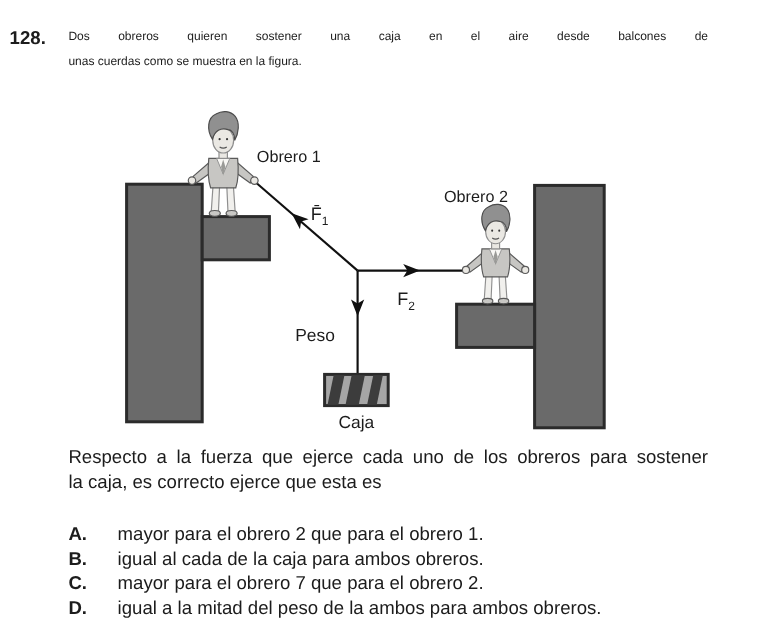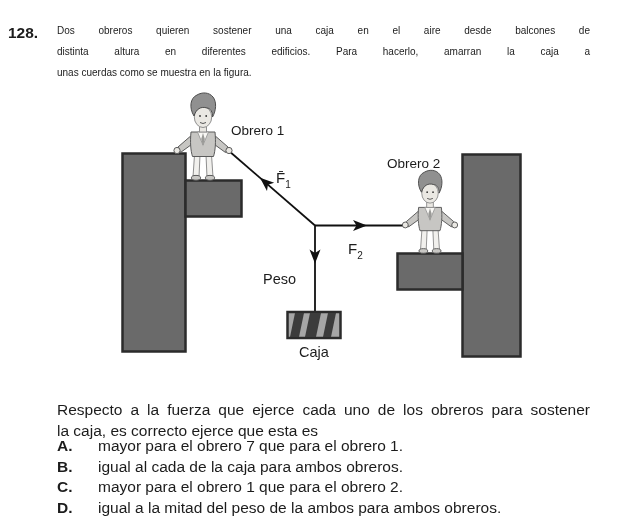--- a/index.html
+++ b/index.html
@@ -4,22 +4,22 @@
 <style>
   html,body { margin:0; padding:0; background:#ffffff; }
   .page {
     position:relative; width:620px; height:531px; background:#ffffff;
     font-family:"Liberation Sans", sans-serif; color:#1c1c1c; overflow:hidden;
   }
   .qnum { position:absolute; left:8px; top:24px; font-weight:bold; font-size:15.5px; }
   .qtext { position:absolute; left:57px; top:20px; width:533px; font-size:10px; line-height:21px; }
   .line { white-space:normal; }
   .line.just { text-align:justify; text-align-last:justify; }
-  .figure { position:absolute; left:104px; top:86px; width:430px; height:285px; }
-  .prompt { position:absolute; left:57px; top:399px; width:533px; font-size:15.5px; line-height:21px; }
+  .figure { position:absolute; left:87px; top:86px; width:430px; height:285px; }
+  .prompt { position:absolute; left:57px; top:371px; width:533px; font-size:15.5px; line-height:21px; }
   .options { position:absolute; left:57px; top:436px; font-size:15.5px; }
   .opt { display:flex; line-height:20.7px; }
   .opt .letter { width:41px; font-weight:bold; flex:0 0 41px; }
 
   
   .bld { stroke:#2b2b2b; stroke-width:2.5; }
   .rope-line { fill:none; stroke-width:1.8; }
   .figlabel { fill:#1c1c1c; }
   .jacket { fill:#c7c6c3; stroke:#5a5a5a; stroke-width:1; }
   .pants  { fill:#f1f0ed; stroke:#8f8f8f; stroke-width:1; }
@@ -34,21 +34,20 @@
 </style>
 </head>
 <body>
 
 <div class="page">
 
   <div class="qnum">128.</div>
 
   <div class="qtext">
     <div class="line just">Dos obreros quieren sostener una caja en el aire desde balcones de</div>
-    <div class="line just">distinta altura en diferentes edificios. Para hacerlo, amarran la caja a</div>
     <div class="line">unas cuerdas como se muestra en la figura.</div>
   </div>
 
   <div class="figure">
     <svg width="430" height="285" viewBox="105 86 430 285" xmlns="http://www.w3.org/2000/svg" font-family="Liberation Sans, sans-serif">
 
       <defs>
         <g id="worker-proto">
           <path class="pants" d="M-8.5,-25 L-3,-25 L-4,-3 L-10,-3 Z"></path>
           <path class="pants" d="M3,-25 L8.5,-25 L10,-3 L4,-3 Z"></path>
@@ -112,29 +111,29 @@
   </div>
 
   <div class="prompt">
     <div class="line just">Respecto a la fuerza que ejerce cada uno de los obreros para sostener</div>
     <div class="line">la caja, es correcto ejerce que esta es</div>
   </div>
 
   <div class="options">
     <div class="opt">
       <span class="letter">A.</span>
-      <span class="text">mayor para el obrero 7 que para el obrero 1.</span>
+      <span class="text">mayor para el obrero 2 que para el obrero 1.</span>
     </div>
     <div class="opt">
       <span class="letter">B.</span>
       <span class="text">igual al cada de la caja para ambos obreros.</span>
     </div>
     <div class="opt">
       <span class="letter">C.</span>
-      <span class="text">mayor para el obrero 1 que para el obrero 2.</span>
+      <span class="text">mayor para el obrero 7 que para el obrero 2.</span>
     </div>
     <div class="opt">
       <span class="letter">D.</span>
       <span class="text">igual a la mitad del peso de la ambos para ambos obreros.</span>
     </div>
   </div>
 
 </div>
 
 </body></html>

